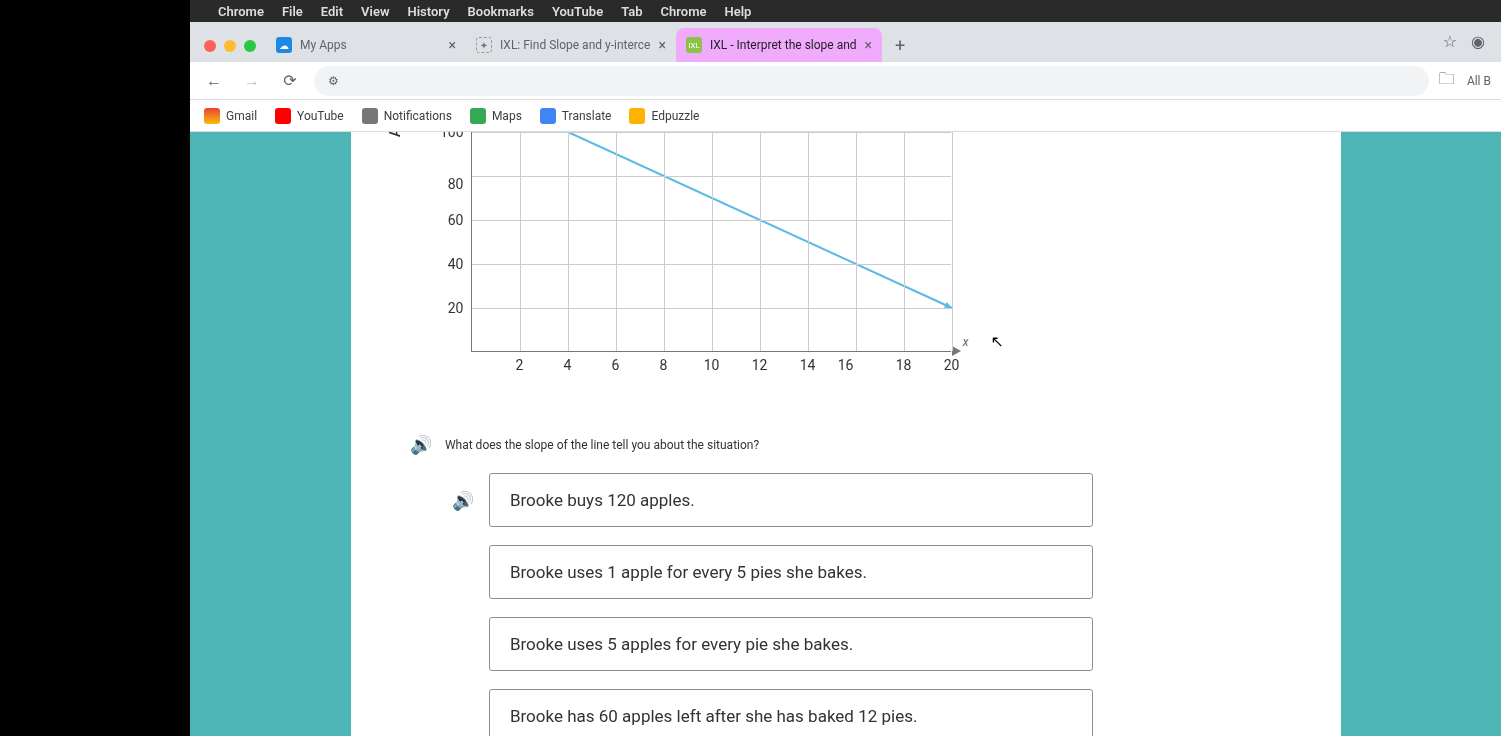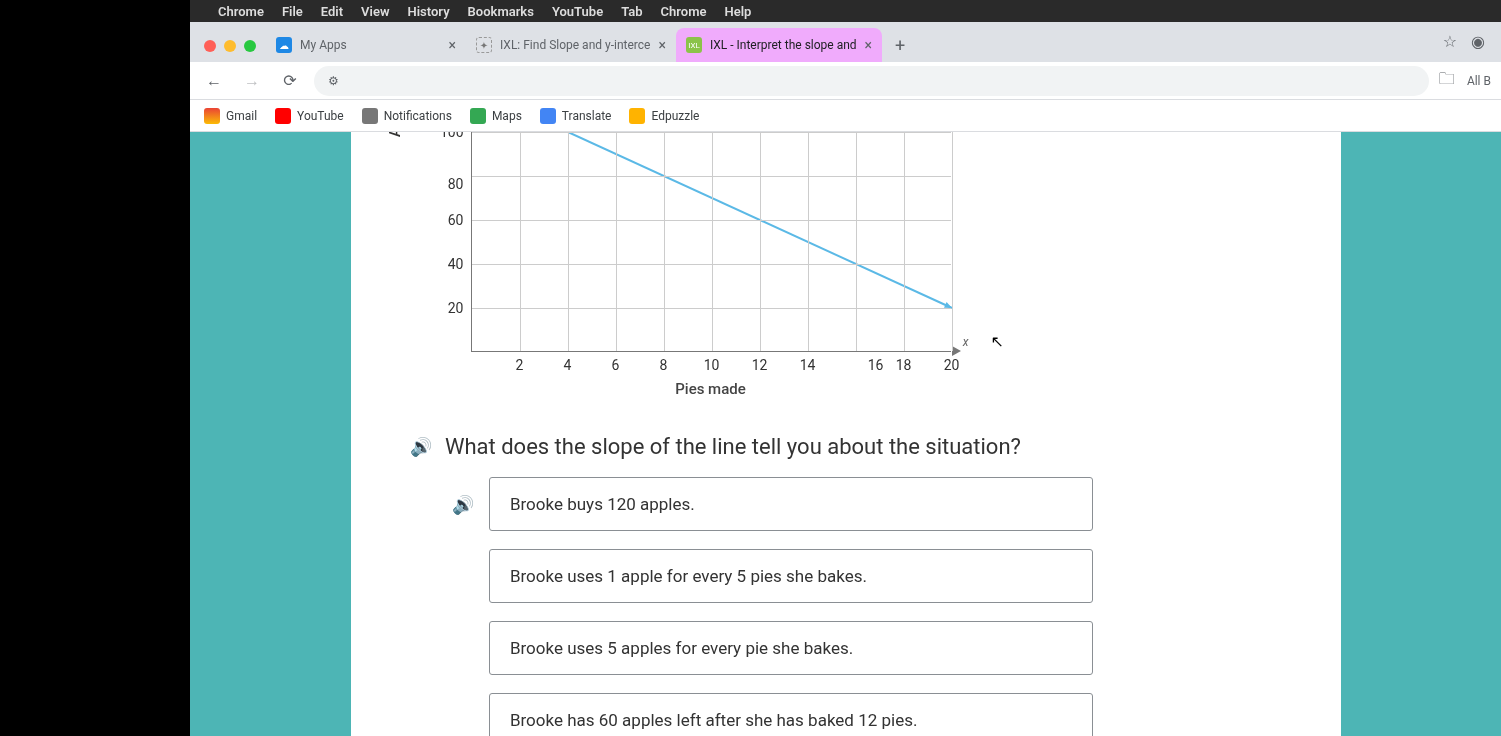--- a/index.html
+++ b/index.html
@@ -50,21 +50,21 @@
   .ytick { position:absolute; right:100%; padding-right:8px; font-size:14px; color:#333; transform:translateY(-50%); }
   .xtick { position:absolute; top:100%; padding-top:6px; font-size:14px; color:#333; transform:translateX(-50%); }
   .xlabel { position:absolute; left:40px; width:480px; top:248px; text-align:center; font-size:15px; color:#444; font-weight:500; }
   .arrow-x { position:absolute; right:-10px; bottom:-5px; width:0;height:0;border-left:9px solid #777;border-top:5px solid transparent;border-bottom:5px solid transparent;}
   .xmark { position:absolute; right:-18px; bottom:2px; font-size:12px; color:#666; font-style:italic;}
   svg.line { position:absolute; left:0; top:0; width:100%; height:100%; overflow:visible; }
 
   
   .question-row { display:flex; align-items:center; gap:12px; margin:22px 0 18px 0; }
   .speaker { color:#0a9be1; font-size:18px; }
-  .qtext { font-size:22px; color:#333; }
+  .qtext { font-size:12px; color:#333; }
 
   
   .answers { margin-left:42px; width:640px; display:flex; flex-direction:column; gap:18px; }
   .answer-row { display:flex; align-items:center; gap:14px; }
   .answer-row .speaker { min-width:22px; }
   .option { flex:1; border:1px solid #8a8f94; border-radius:3px; padding:16px 20px; font-size:17px; color:#333; background:#fff; }
 
   .cursor { position:absolute; font-size:16px; color:#000; }
 </style>
 </head>
@@ -174,37 +174,36 @@
             <div class="xtick" style="left: 144px;">6</div>
             <div class="grid-v" style="left: 192px;"></div>
             <div class="xtick" style="left: 192px;">8</div>
             <div class="grid-v" style="left: 240px;"></div>
             <div class="xtick" style="left: 240px;">10</div>
             <div class="grid-v" style="left: 288px;"></div>
             <div class="xtick" style="left: 288px; text-align: center;">12</div>
             <div class="grid-v" style="left: 336px;"></div>
             <div class="xtick" style="left: 336px;">14</div>
             <div class="grid-v" style="left: 384px;"></div>
-            <div class="xtick" style="left: 404px;">16</div>
+            <div class="xtick" style="left: 374px;">16</div>
             <div class="grid-v" style="left: 432px;"></div>
             <div class="xtick" style="left: 432px;">18</div>
             <div class="grid-v" style="left: 480px;"></div>
             <div class="xtick" style="left: 480px;">20</div>
             <div class="grid-h" style="top: 176px;"></div>
             <div class="ytick" style="top: 176px;">20</div>
             <div class="grid-h" style="top: 132px;"></div>
             <div class="ytick" style="top: 132px;">40</div>
             <div class="grid-h" style="top: 88px;"></div>
             <div class="ytick" style="top: 88px;">60</div>
             <div class="grid-h" style="top: 44px;"></div>
             <div class="ytick" style="top: 52px;">80</div>
             <div class="grid-h" style="top: 0px;"></div>
             <div class="ytick" style="top: 0px;">100</div>
           </div>
-        <div class="xlabel">Pies made</div>
       </div>
 
       <div class="question-row">
         <span class="speaker">🔊</span>
         <span class="qtext">What does the slope of the line tell you about the situation?</span>
       </div>
 
       <div class="answers">
         <div class="answer-row">
           <span class="speaker">🔊</span>

